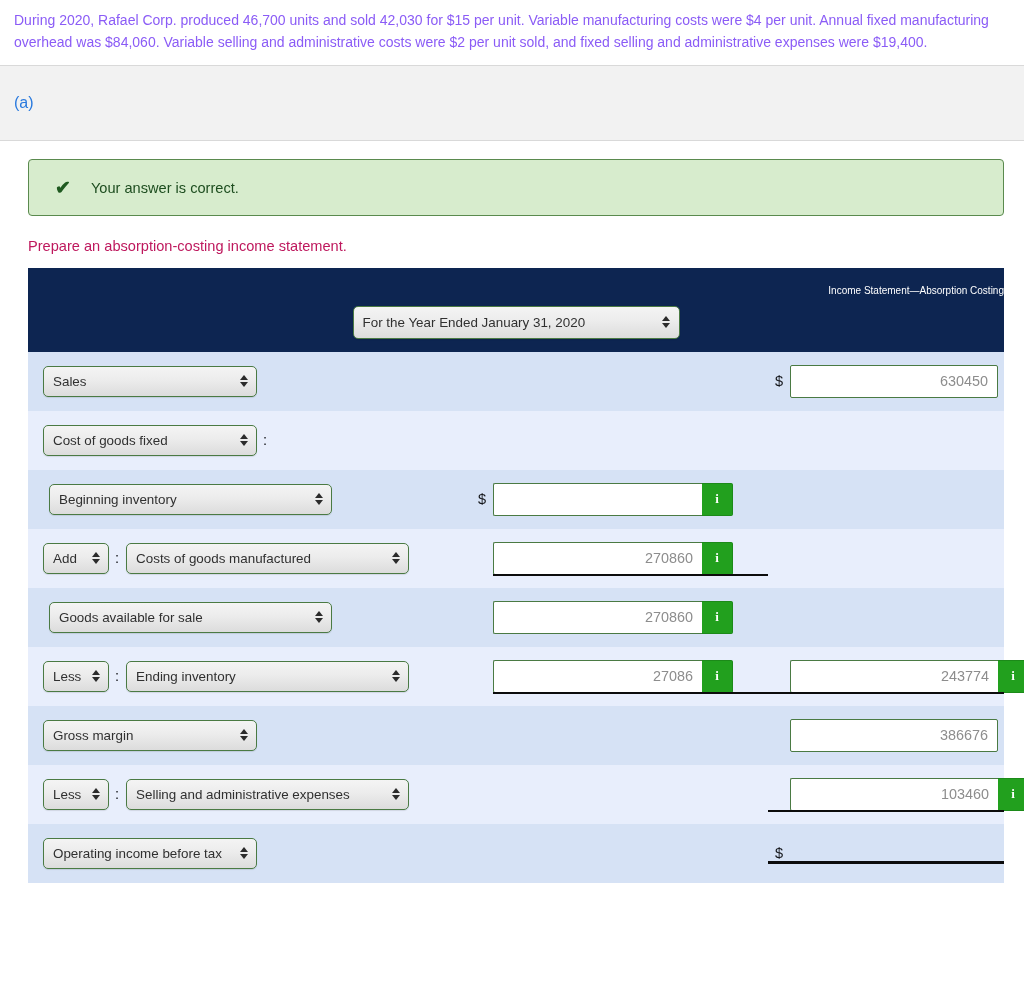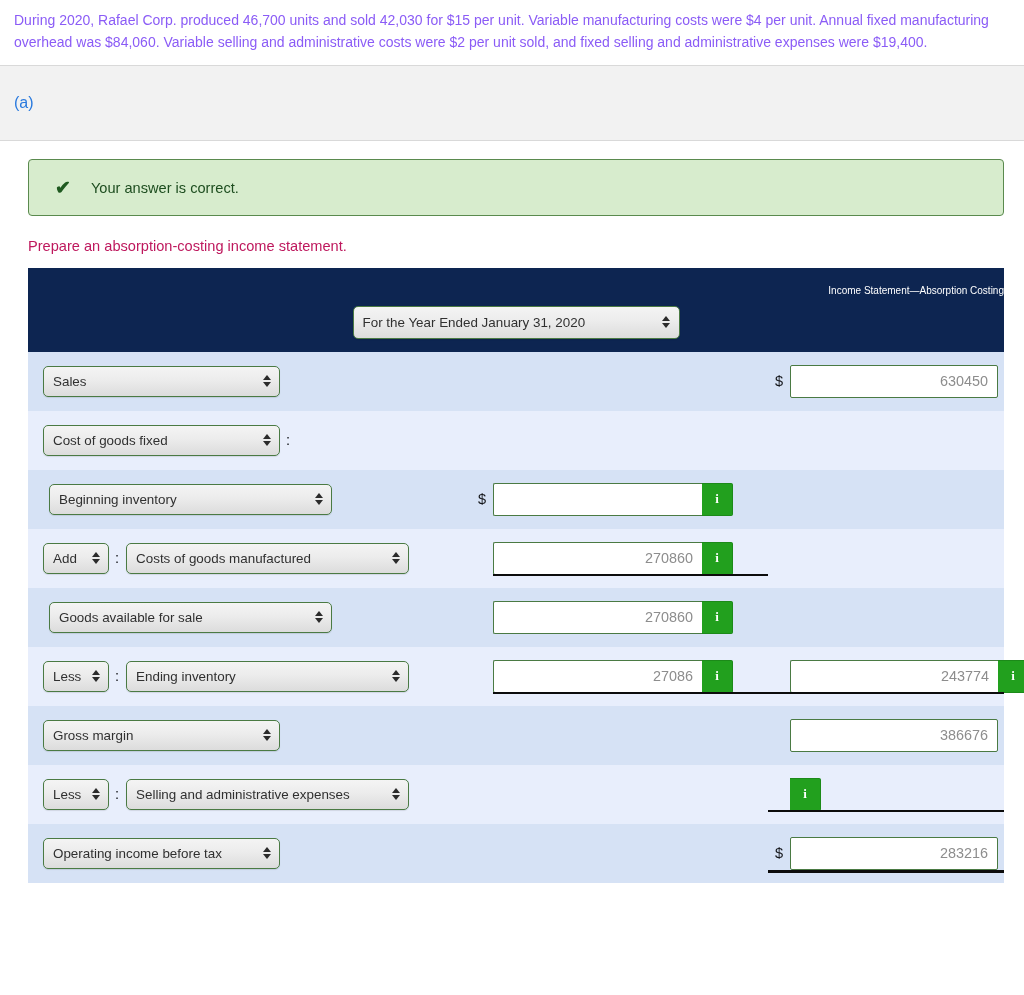--- a/index.html
+++ b/index.html
@@ -125,21 +125,21 @@
   .sel .caret i {
     display: block;
     width: 0; height: 0;
     border-left: 4.5px solid transparent;
     border-right: 4.5px solid transparent;
   }
   .sel .caret i.up   { border-bottom: 5px solid #2b2b2b; }
   .sel .caret i.down { border-top: 5px solid #2b2b2b; }
 
   .sel-head { width: 327px; height: 33px; justify-content: flex-start; }
-  .sel-main { width: 237px; }
+  .sel-main { width: 214px; }
   .sel-wide { width: 283px; }
   .sel-ind  { width: 283px; }
   .sel-small{ width: 66px; }
 
   .colon { font-size: 14.6px; margin: 0 7px 0 6px; color: #14161a; }
 
   
   .row {
     display: flex;
     align-items: center;
@@ -437,40 +437,38 @@
               <span class="caret">
                 <i class="up"></i>
                 <i class="down"></i>
               </span>
             </span>
           </div>
           <div class="cell-mid"></div>
           <div class="cell-right">
             <span class="dollar blank">$</span>
             <span class="inp-group">
+              <input class="inp w-right has-info" readonly="" value="103460" style="">
               <span class="info-btn">i</span>
             </span>
             <span class="rule rightc"></span>
           </div>
         </div>
         <div class="row shade-a">
           <div class="cell-label">
             <span class="sel sel-main">
               <span>Operating income before tax</span>
               <span class="caret">
                 <i class="up"></i>
                 <i class="down"></i>
               </span>
             </span>
           </div>
           <div class="cell-mid"></div>
           <div class="cell-right">
             <span class="dollar">$</span>
-            <span class="inp-group">
-              <input class="inp w-right" readonly="" value="283216" style="">
-            </span>
             <span class="rule bottom-total"></span>
           </div>
         </div>
       </div>
 
   </div>
 </div>
 
 </body></html>

